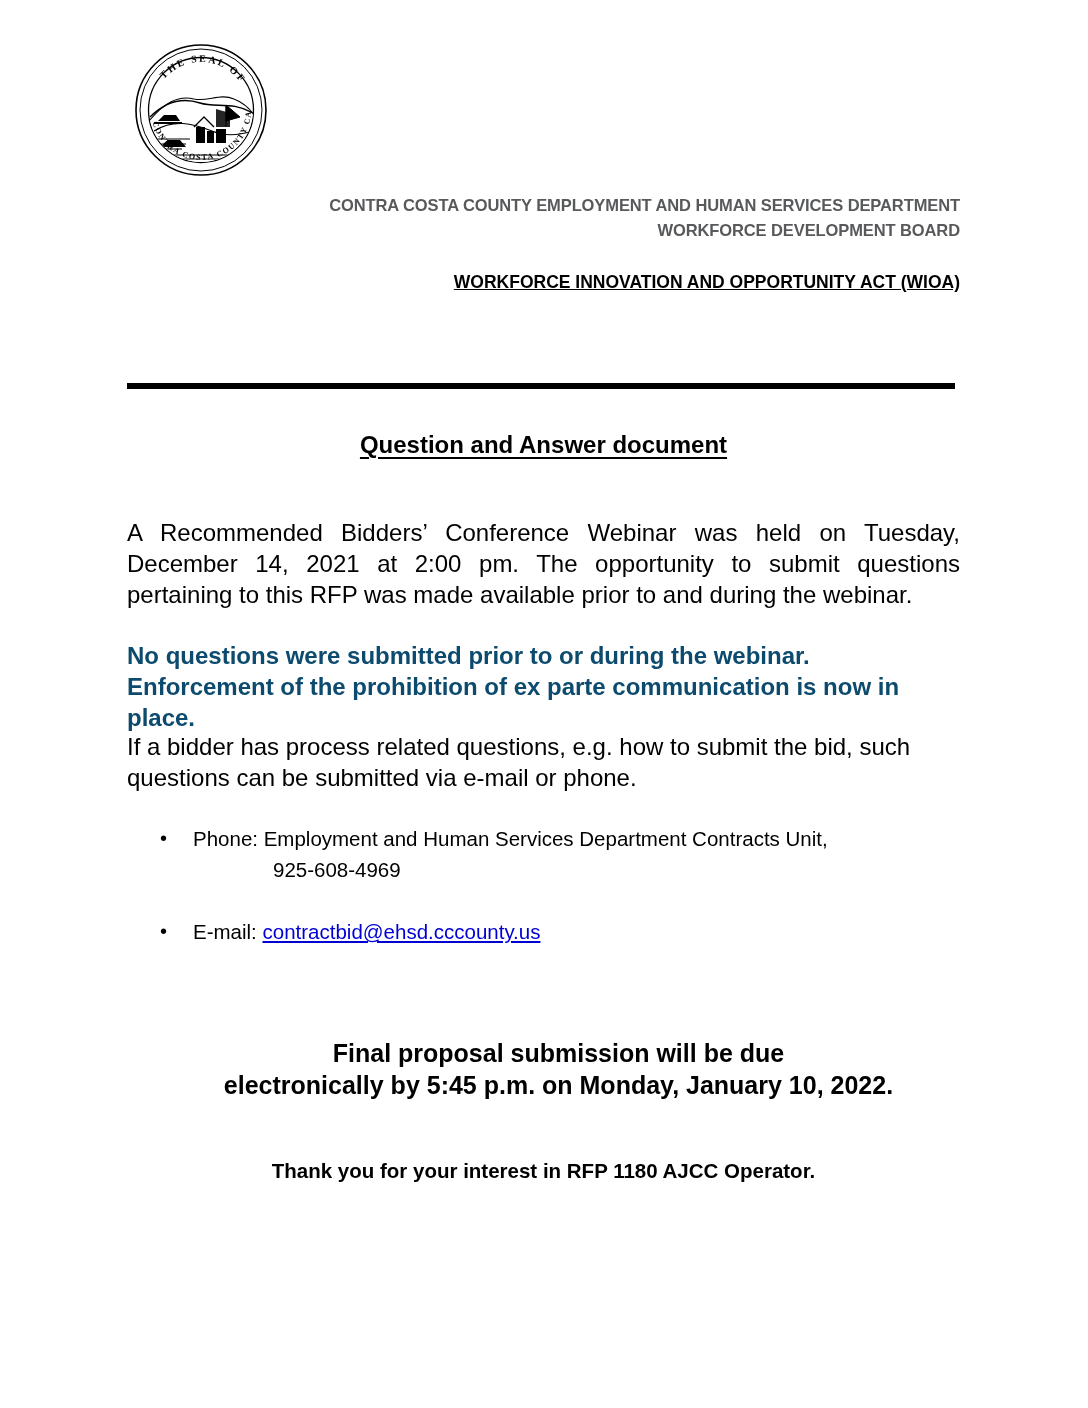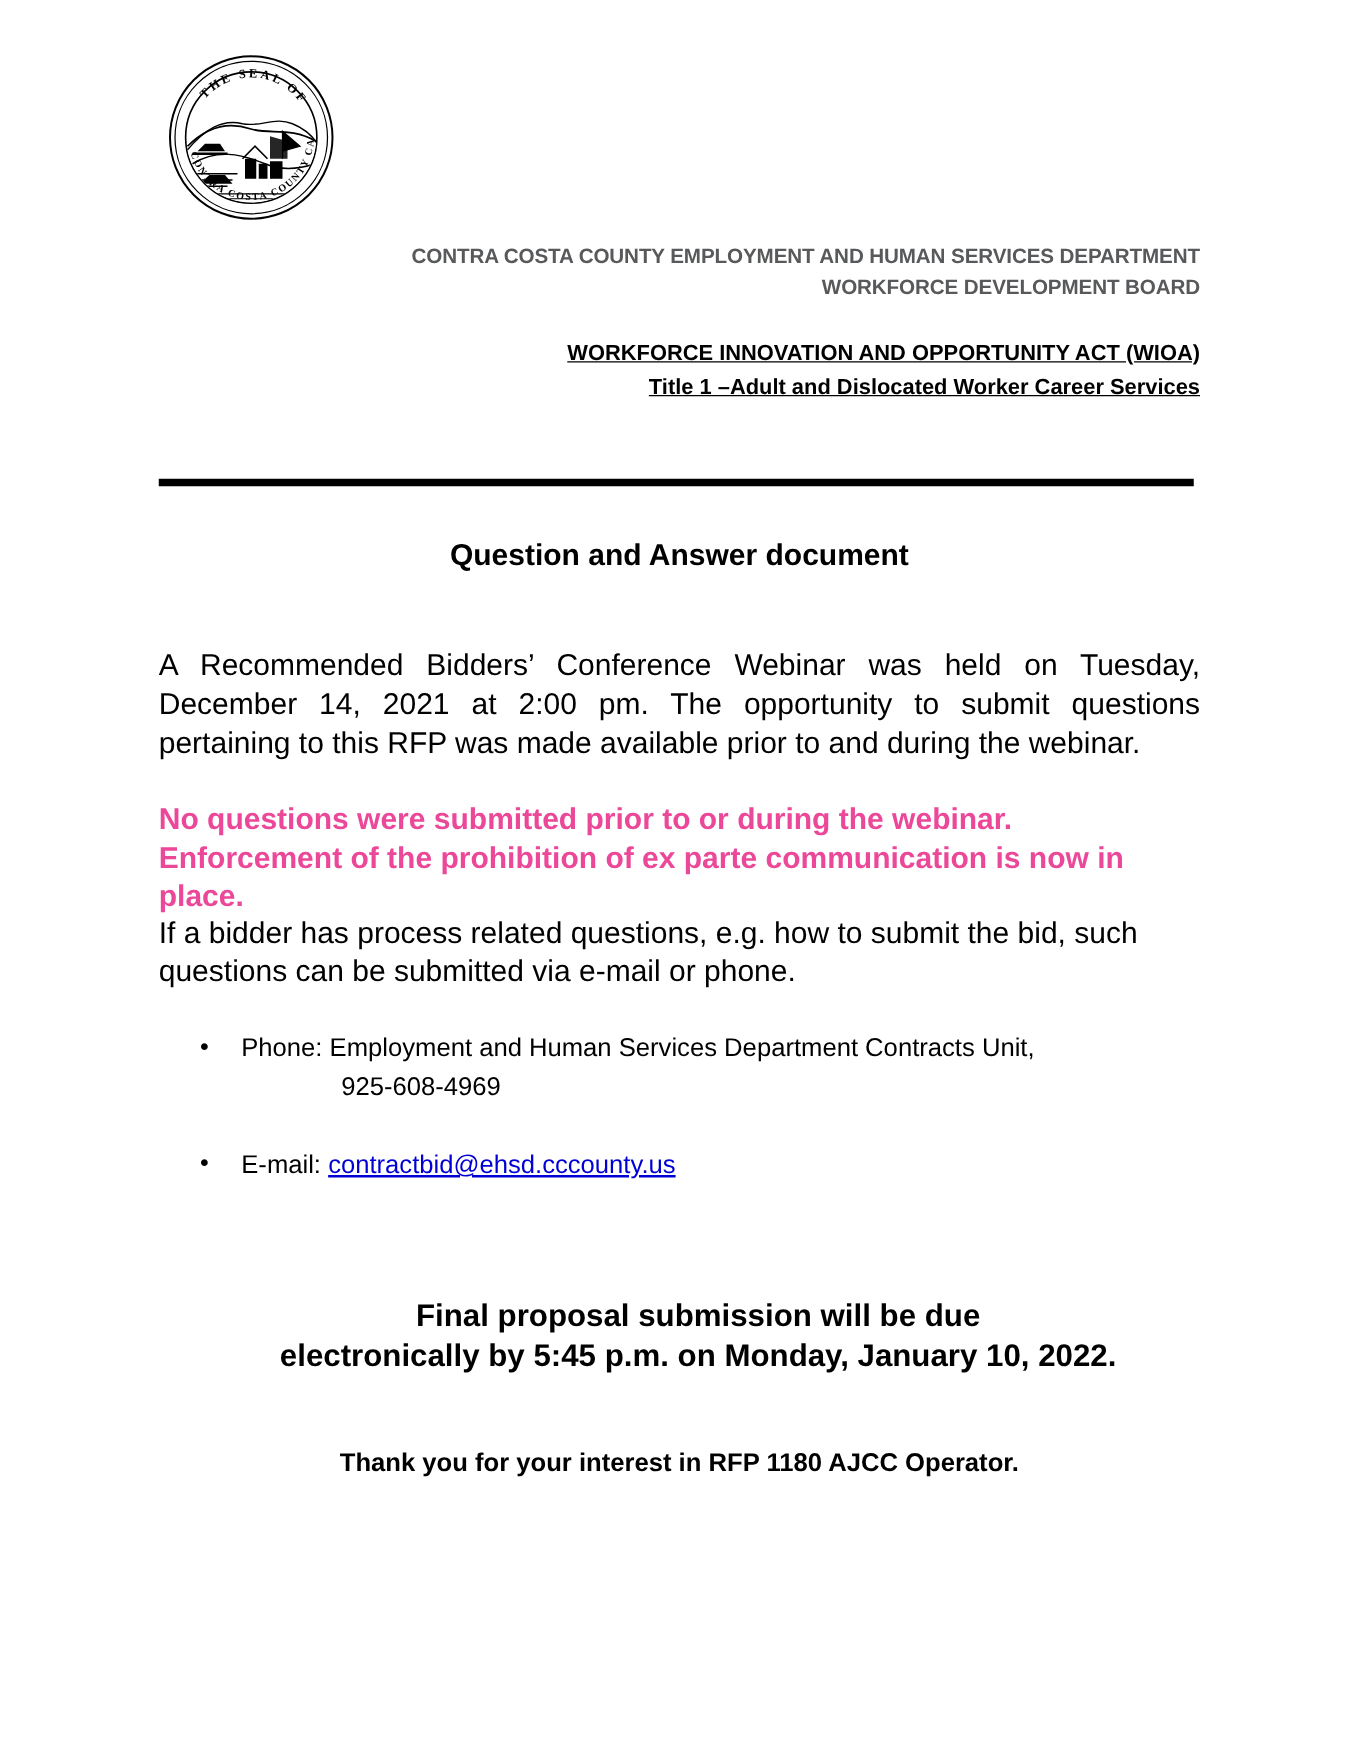--- a/index.html
+++ b/index.html
@@ -71,37 +71,38 @@
   .doc-title {
     position: absolute;
     left: 127px;
     top: 431px;
     width: 833px;
     text-align: center;
     font-size: 24px;
     font-weight: bold;
   }
   .doc-title span {
+    text-decoration: underline;
     text-underline-offset: 4px;
   }
 
   
   .body-block {
     position: absolute;
     left: 127px;
     width: 833px;
     font-size: 24px;
     line-height: 31px;
     text-align: justify;
     text-justify: inter-word;
   }
   .p1 { top: 517px; }
   .p-red {
     top: 640px;
-    color: #ec4899;
+    color: #0c4a6e;
     font-weight: bold;
     text-align: left;
   }
   .p3 { top: 731px; text-align: left; }
 
   
   .bullets {
     position: absolute;
     left: 127px;
     top: 823px;
@@ -204,21 +205,20 @@
     </svg>
   </div>
 
   <div class="org-header">
     <div>CONTRA COSTA COUNTY EMPLOYMENT AND HUMAN SERVICES DEPARTMENT</div>
     <div>WORKFORCE DEVELOPMENT BOARD</div>
   </div>
 
   <div class="rfp-header">
     <span class="b">WORKFORCE INNOVATION AND OPPORTUNITY ACT (WIOA)</span>
-    <span class="b">Title 1 –Adult and Dislocated Worker Career Services</span>
   </div>
 
   <div class="hrule"></div>
 
   <div class="doc-title">
     <span>Question and Answer document</span>
   </div>
 
   <div class="body-block p1">A Recommended Bidders’ Conference Webinar was held on Tuesday, December 14, 2021 at 2:00 pm. The opportunity to submit questions pertaining to this RFP was made available prior to and during the webinar.</div>
 

